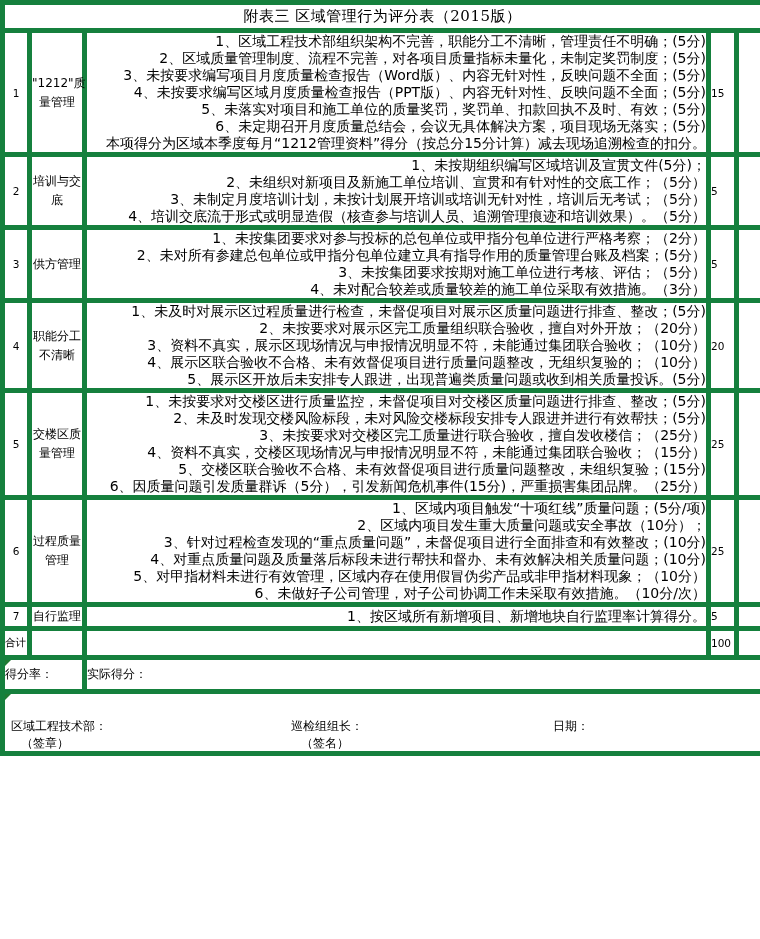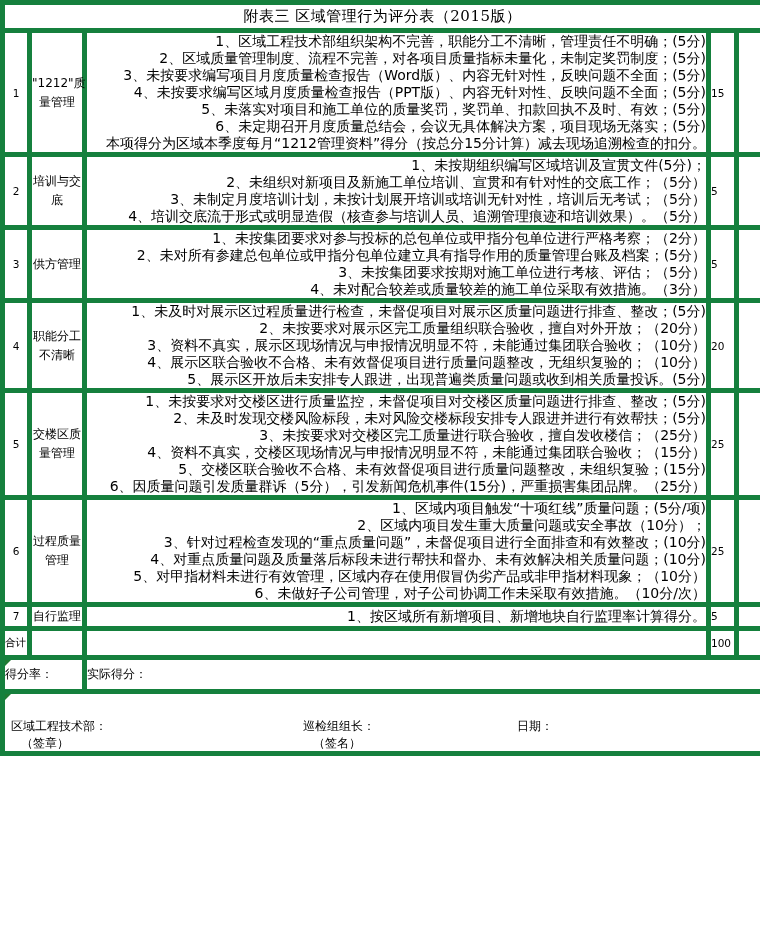--- a/index.html
+++ b/index.html
@@ -115,22 +115,22 @@
   .sig-row td {
     height: 62px;
     vertical-align: top;
     font-size: 12px;
     position: relative;
   }
   .sig-box { position: relative; height: 100%; margin-top: 36px; }
   .sig-item { position: absolute; top: 6px; line-height: 17px; }
   .sig-item .sub { padding-left: 10px; display: block; }
   .sig-a { left: 6px; }
-  .sig-b { left: 298px; }
-  .sig-c { left: 512px; }
+  .sig-b { left: 286px; }
+  .sig-c { left: 548px; }
 
   
   .cmt {
     position: absolute;
     top: 0;
     left: 0;
     width: 0;
     height: 0;
     border-top: 6px solid #1f7a33;
     border-right: 6px solid transparent;

